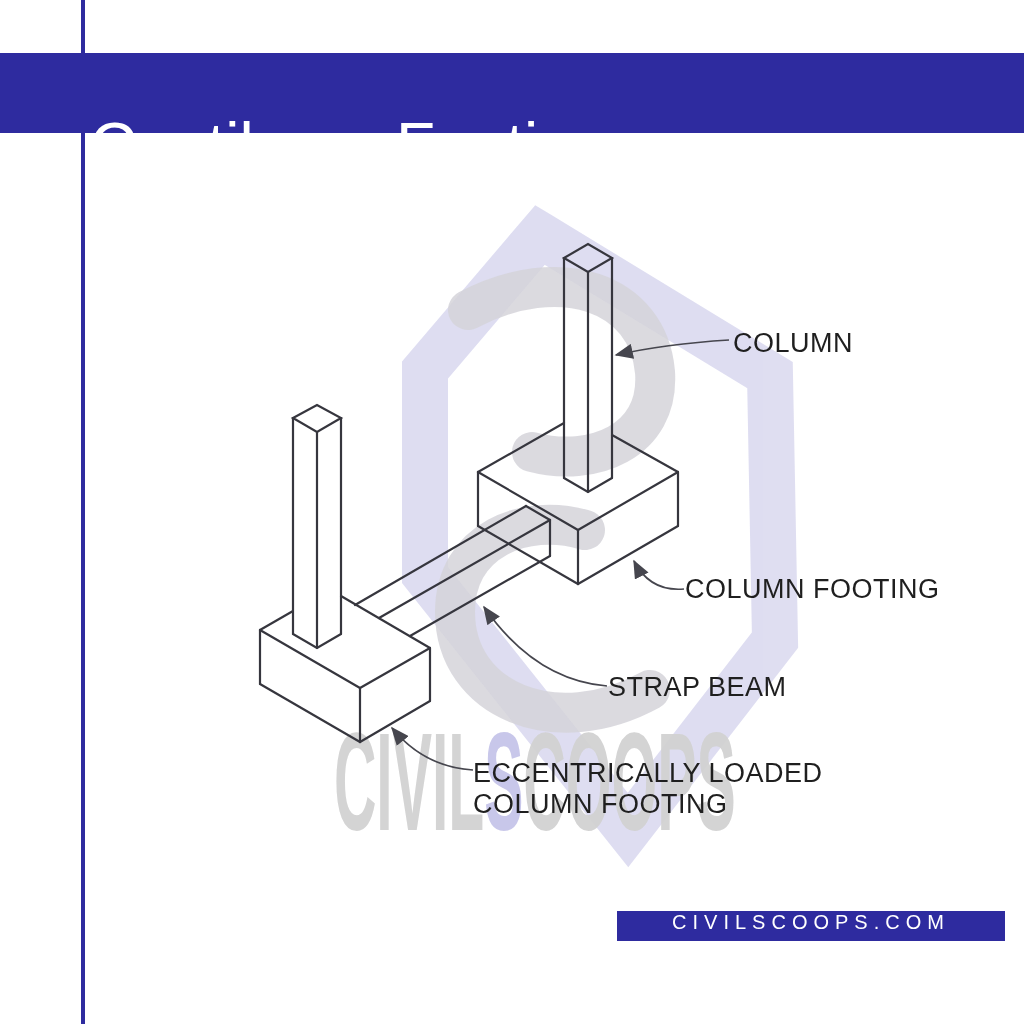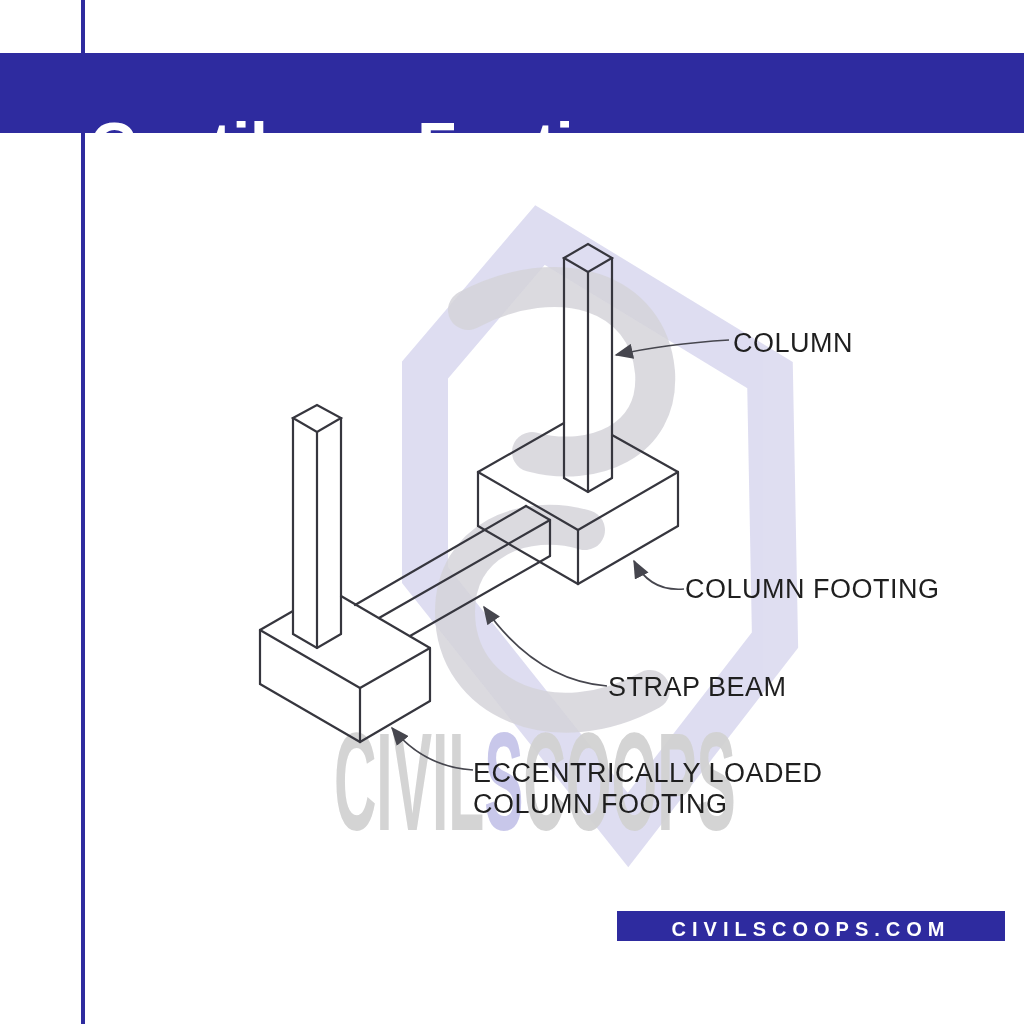--- a/index.html
+++ b/index.html
@@ -10,29 +10,29 @@
   .accent-line{
     position:absolute;left:81px;top:0;width:4px;height:1024px;
     background:var(--brand,#2e2b9f);
   }
   .brand-bar{
     position:absolute;left:0;top:53px;width:1024px;height:80px;
     background:var(--brand,#2e2b9f);
   }
   .page-title{
     position:absolute;left:90px;top:56px;
-    font-size:64px;font-weight:bold;color:#ffffff;
+    font-size:64px;font-weight:normal;color:#ffffff;
     letter-spacing:0px;white-space:nowrap;
   }
   .diagram-svg{position:absolute;left:0;top:0;}
   .site-badge{
     position:absolute;left:617px;top:911px;width:388px;height:30px;
     background:var(--brand,#2e2b9f);
-    display:flex;align-items:flex-end;justify-content:center;
-    color:#ffffff;font-size:20px;font-weight:bold;letter-spacing:6px;
+    display:flex;align-items:flex-start;justify-content:center;
+    color:#ffffff;font-size:20px;font-weight:normal;letter-spacing:6px;
   }
   text.diagram-label{
     font-family:"Liberation Sans",sans-serif;
     font-size:27px;fill:#1f1f1f;letter-spacing:0.5px;
   }
   text.wm-text{
     font-family:"Liberation Sans",sans-serif;
     font-weight:bold;font-size:140px;opacity:0.95;
   }
 </style>

